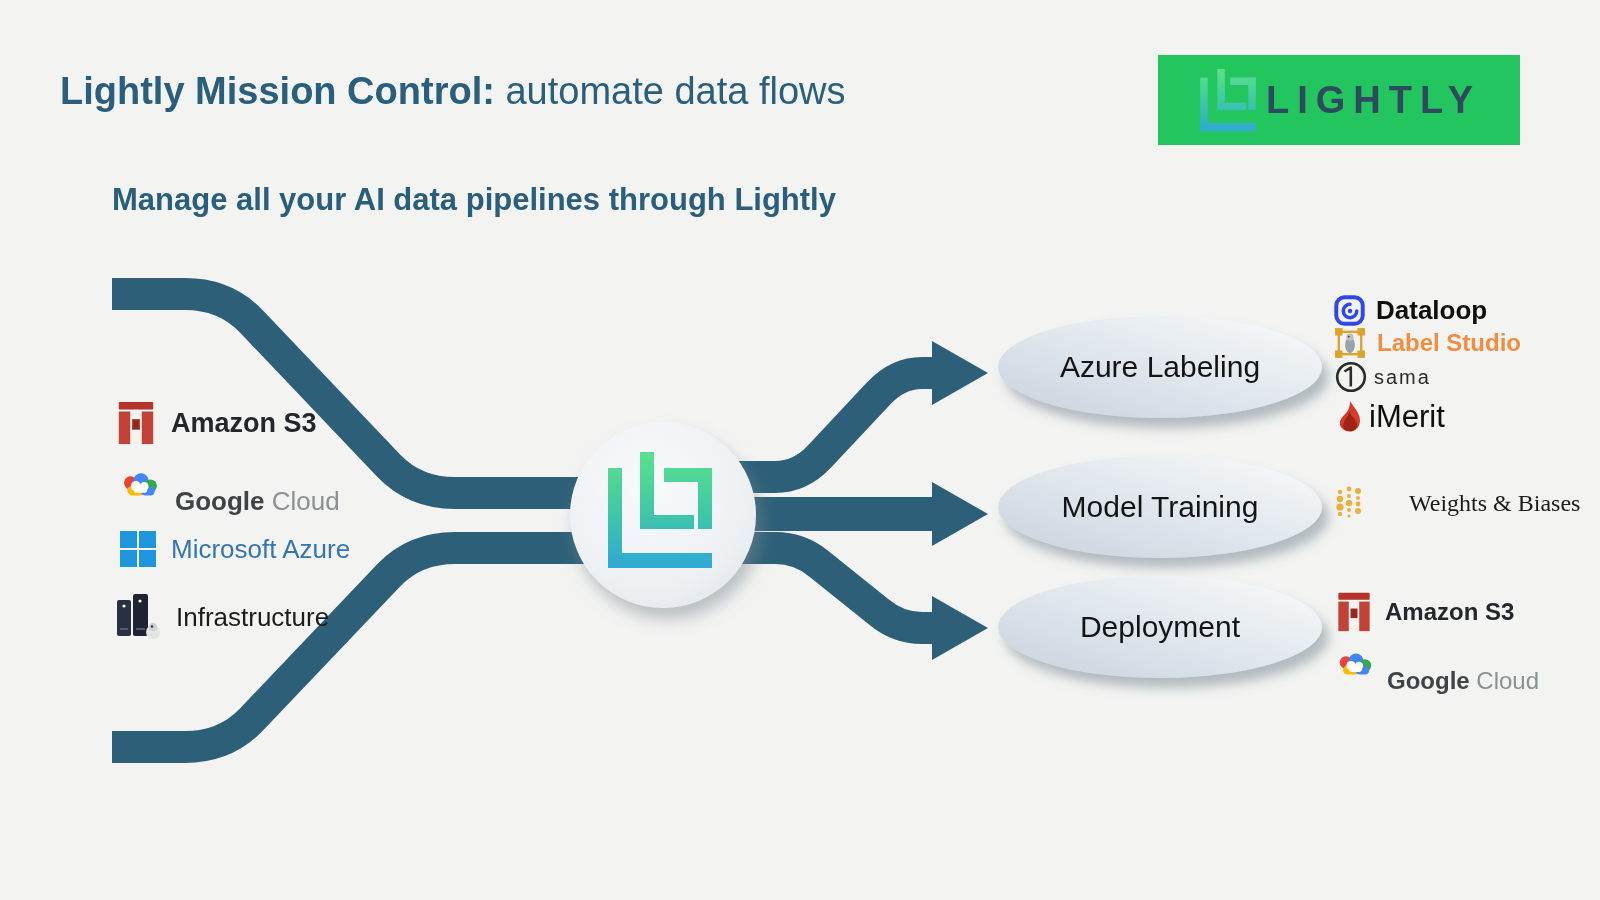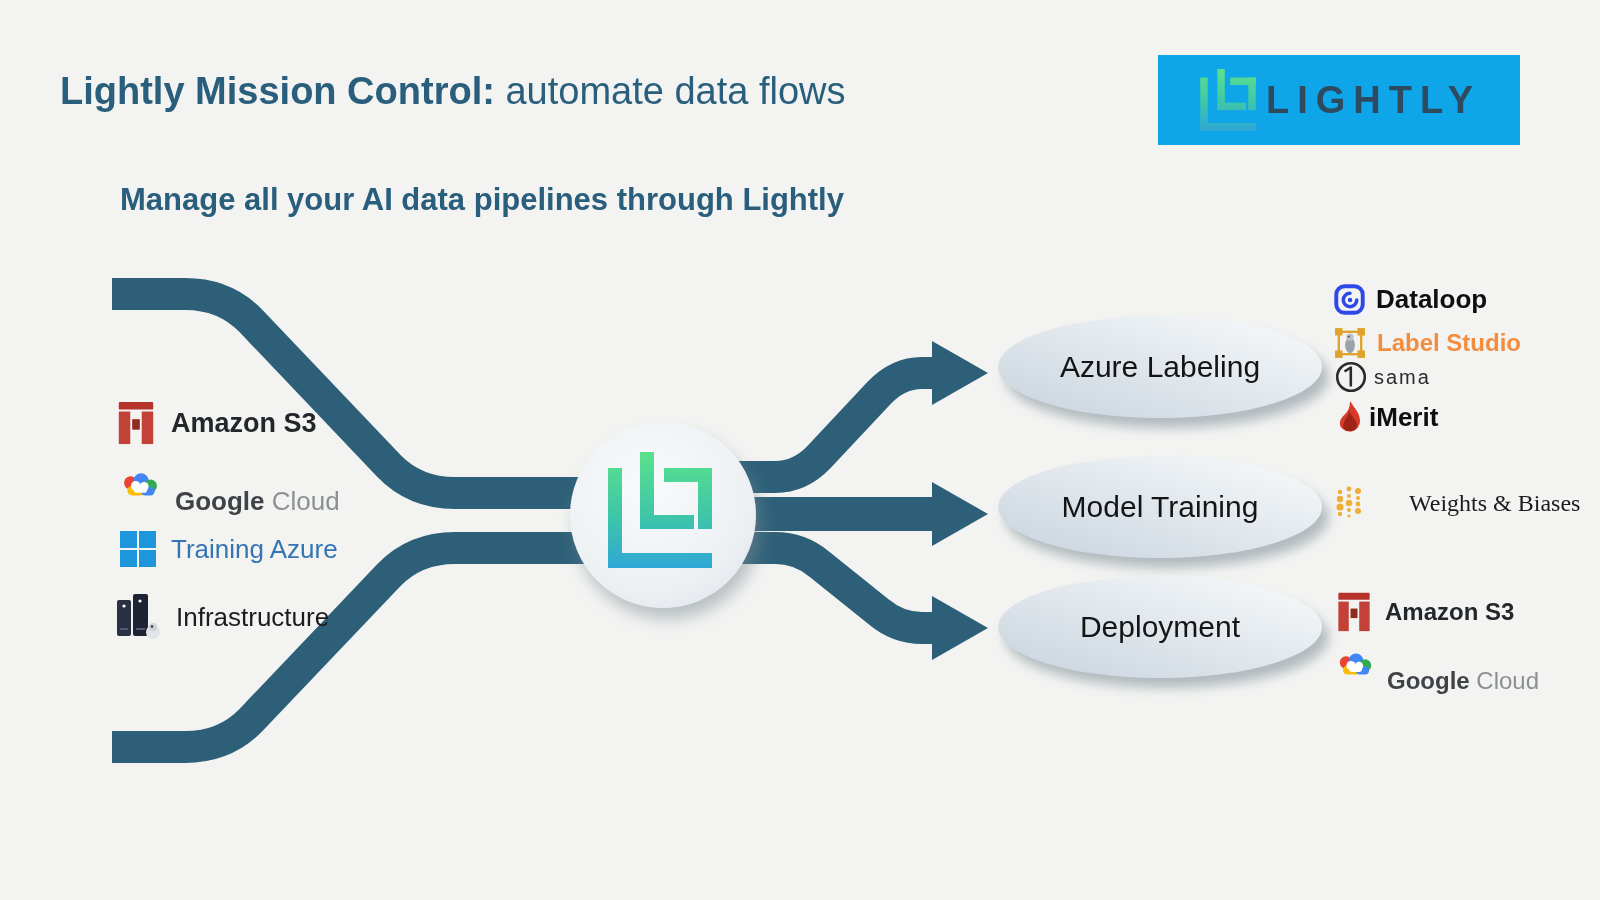--- a/index.html
+++ b/index.html
@@ -4,42 +4,42 @@
 <style>
   html,body{margin:0;padding:0;}
   body{width:1600px;height:900px;position:relative;overflow:hidden;
        background:#f3f4f2;font-family:"Liberation Sans",sans-serif;}
   .abs{position:absolute;}
   #flow-svg{position:absolute;left:0;top:0;width:1600px;height:900px;}
 
   .title-row{left:60px;top:70px;font-size:38px;color:#2a5e7d;white-space:nowrap;}
   .title-bold{font-weight:700;}
   .title-reg{font-weight:400;}
-  .subtitle{left:120px;top:182px;font-size:31px;font-weight:700;color:#2a5e7d;white-space:nowrap;}
-
-  .brand-box{left:1158px;top:55px;width:362px;height:90px;background:#0ea5e9;
+  .subtitle{left:112px;top:182px;font-size:31px;font-weight:700;color:#2a5e7d;white-space:nowrap;}
+
+  .brand-box{left:1158px;top:55px;width:362px;height:90px;background:#22c55e;
              display:flex;align-items:center;padding-left:42px;box-sizing:border-box;gap:10px;}
   .brand-word{font-size:38px;font-weight:700;letter-spacing:8px;color:#2e4a5e;}
 
   .lrow{display:flex;align-items:center;gap:13px;height:48px;}
   .rrow{display:flex;align-items:center;gap:11px;height:40px;}
   .src-label{font-size:27px;font-weight:700;color:#23272c;white-space:nowrap;}
   .gc-label{font-size:26px;white-space:nowrap;margin-top:29px;}
   .gc-w1{color:#3f4347;font-weight:700;}
   .gc-w2{color:#8b9094;font-weight:400;}
   .gc-small{font-size:24px;}
   .azure-label{font-size:26px;color:#3575b2;white-space:nowrap;}
   .infra-label{font-size:26px;color:#1c1c1c;white-space:nowrap;}
 
   .stage-label{width:324px;text-align:center;font-size:30px;color:#141414;white-space:nowrap;}
 
   .dataloop-label{font-size:26px;font-weight:700;color:#0f0f0f;white-space:nowrap;}
   .ls-label{font-size:24px;font-weight:700;color:#f28c3e;white-space:nowrap;}
   .sama-label{font-size:20px;font-weight:400;color:#2b2b2b;letter-spacing:2px;white-space:nowrap;}
-  .imerit-label{font-size:26px;font-weight:700;color:#0f0f0f;white-space:nowrap;}
+  .imerit-label{font-size:31px;font-weight:400;color:#0f0f0f;white-space:nowrap;}
   .wb-label{font-family:"Liberation Serif",serif;font-size:24px;color:#1b1b1b;white-space:nowrap;margin-left:36px;}
   .s3r-label{font-size:24px;font-weight:700;color:#23272c;white-space:nowrap;}
 </style>
 </head>
 <body>
 
 <svg width="0" height="0" style="position:absolute" aria-hidden="true">
   <defs>
     <linearGradient id="lgrad" gradientUnits="userSpaceOnUse" x1="0" y1="0" x2="0" y2="116">
       <stop offset="0" stop-color="#5be18b"></stop>
@@ -194,34 +194,34 @@
 <div class="abs lrow" style="left:120px;top:463px;">
   <svg width="42" height="30">
       <use href="#icon-gcloud"></use>
     </svg>
   <span class="gc-label"><span class="gc-w1">Google</span> <span class="gc-w2">Cloud</span></span>
 </div>
 <div class="abs lrow" style="left:118px;top:525px;">
   <svg width="40" height="40">
       <use href="#icon-msazure"></use>
     </svg>
-  <span class="azure-label">Training Azure</span>
+  <span class="azure-label">Microsoft Azure</span>
 </div>
 <div class="abs lrow" style="left:114px;top:593px;gap:12px;">
   <svg width="50" height="50">
       <use href="#icon-infra"></use>
     </svg>
   <span class="infra-label">Infrastructure</span>
 </div>
 
 <div class="abs stage-label" style="left:998px;top:350px;">Azure Labeling</div>
 <div class="abs stage-label" style="left:998px;top:490px;">Model Training</div>
 <div class="abs stage-label" style="left:998px;top:610px;">Deployment</div>
 
-<div class="abs rrow" style="left:1334px;top:279px;justify-content:space-between;">
+<div class="abs rrow" style="left:1334px;top:290px;justify-content:space-between;">
   <svg width="31" height="31">
       <use href="#icon-dataloop"></use>
     </svg>
   <span class="dataloop-label">Dataloop</span>
 </div>
 <div class="abs rrow" style="left:1334px;top:323px;">
   <svg width="32" height="32">
       <use href="#icon-labelstudio"></use>
     </svg>
   <span class="ls-label">Label Studio</span>

